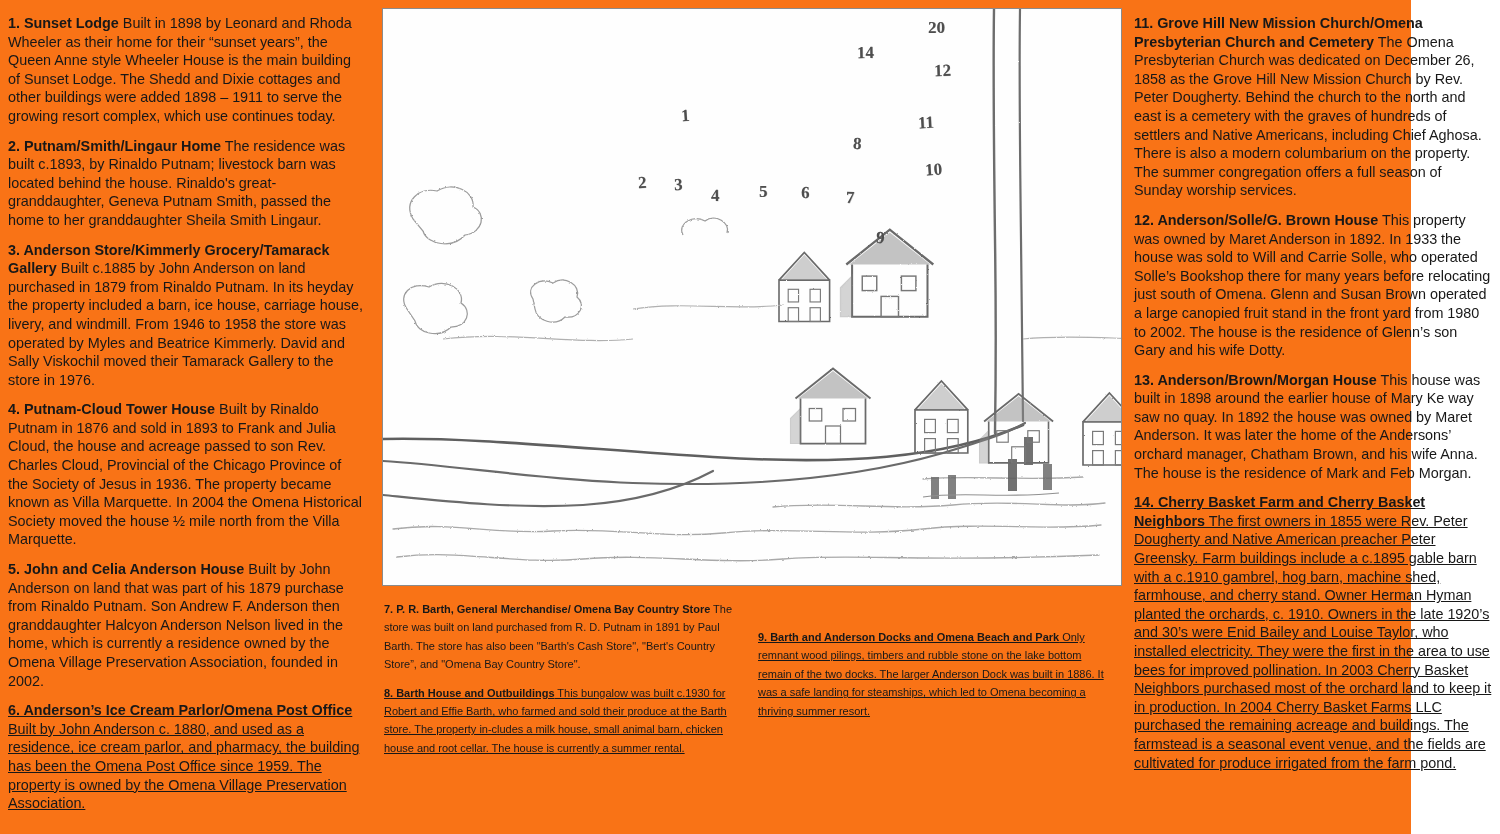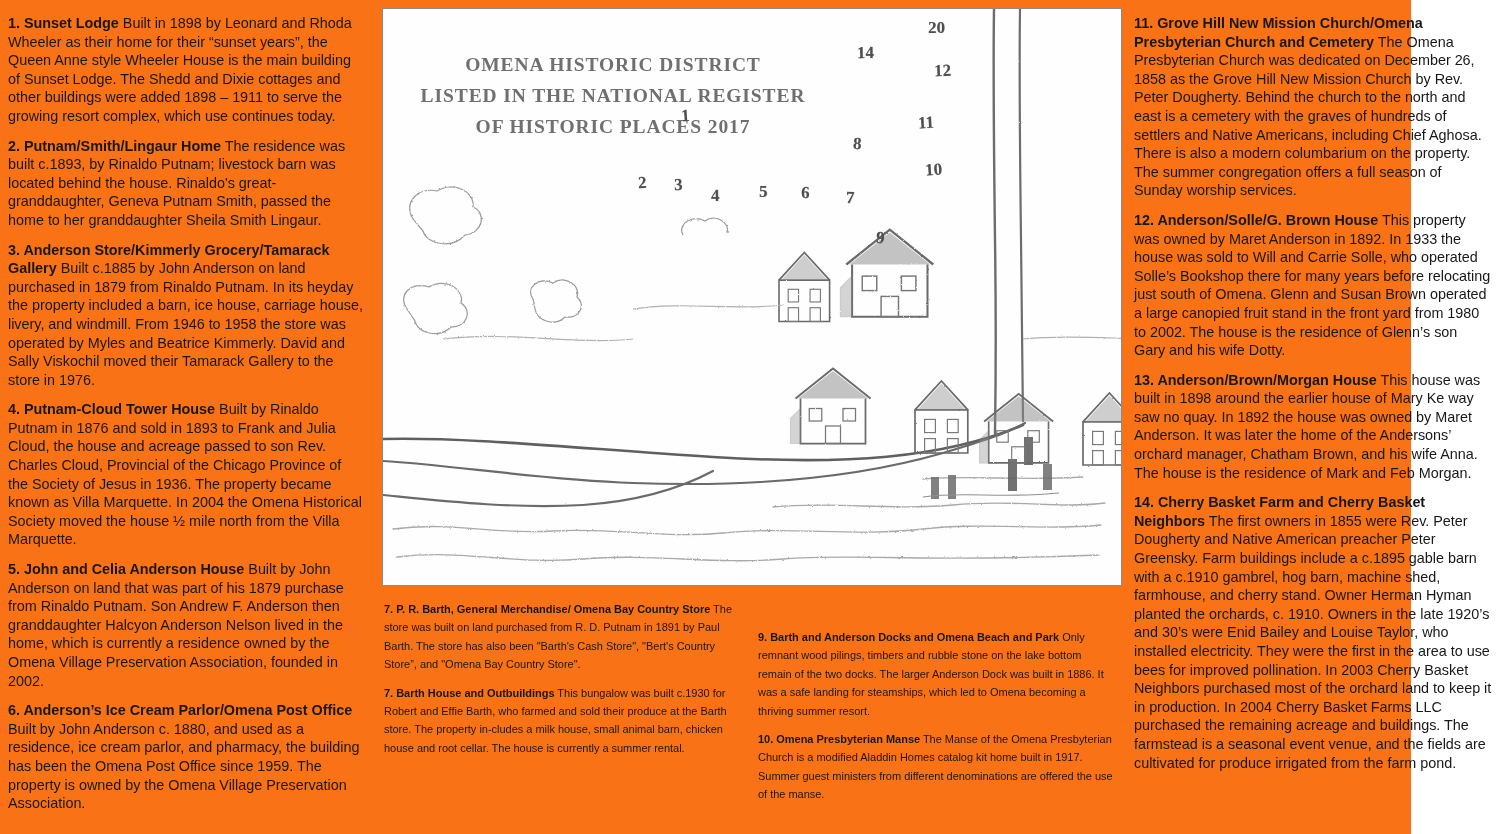--- a/index.html
+++ b/index.html
@@ -20,21 +20,21 @@
   
   .entry {
     font-size: 14.4px;
     line-height: 18.6px;
     text-align: left;
     margin: 0 0 11px 0;
     color: #181818;
     letter-spacing: -0.02px;
   }
   .entry .hd { font-weight: bold; }
-  .entry:last-child { margin-bottom: 0; }
+  .entry:last-child { margin-bottom: 0; text-decoration: underline; }
 
   
   #left-col {
     position: absolute;
     left: 8px; top: 14px;
     width: 355px;
     height: 812px;
   }
 
   
@@ -240,25 +240,20 @@
         <path d="M12,76 L12,86 M26,76 L26,86 M40,76 L40,86 M54,76 L54,86 M68,76 L68,86" stroke="#8a8a8a" stroke-width="1"></path>
       </g>
 
       <g filter="url(#rough2)" fill="none" stroke="#b0b0b0" stroke-width="1.2">
         <path d="M60,330 C130,322 190,336 250,330"></path>
         <path d="M250,300 C300,292 350,302 400,296"></path>
         <path d="M640,330 C700,324 760,334 820,328"></path>
       </g>
     </svg>
 
-    <div id="map-title">
-      <div>OMENA HISTORIC DISTRICT</div>
-      <div>LISTED IN THE NATIONAL REGISTER</div>
-      <div>OF HISTORIC PLACES 2017</div>
-    </div>
 
     <div id="map-markers">
         <div style="position: absolute; left: 297.5px; top: 97.5px; font-family: &quot;Liberation Serif&quot;, serif; font-weight: bold; font-size: 17px; line-height: 17px; color: rgb(78, 78, 78); transform: rotate(-4deg); text-shadow: rgba(120, 120, 120, 0.45) 0.4px 0.3px 0px; white-space: nowrap;">1</div>
         <div style="position: absolute; left: 255px; top: 165px; font-family: &quot;Liberation Serif&quot;, serif; font-weight: bold; font-size: 17px; line-height: 17px; color: rgb(78, 78, 78); transform: rotate(-3deg); text-shadow: rgba(120, 120, 120, 0.45) 0.4px 0.3px 0px; white-space: nowrap;">2</div>
         <div style="position: absolute; left: 291px; top: 166.5px; font-family: &quot;Liberation Serif&quot;, serif; font-weight: bold; font-size: 17px; line-height: 17px; color: rgb(78, 78, 78); transform: rotate(-2deg); text-shadow: rgba(120, 120, 120, 0.45) 0.4px 0.3px 0px; white-space: nowrap;">3</div>
         <div style="position: absolute; left: 327.5px; top: 177.5px; font-family: &quot;Liberation Serif&quot;, serif; font-weight: bold; font-size: 17px; line-height: 17px; color: rgb(78, 78, 78); transform: rotate(-1deg); text-shadow: rgba(120, 120, 120, 0.45) 0.4px 0.3px 0px; white-space: nowrap;">4</div>
         <div style="position: absolute; left: 376px; top: 174px; font-family: &quot;Liberation Serif&quot;, serif; font-weight: bold; font-size: 17px; line-height: 17px; color: rgb(78, 78, 78); transform: rotate(0deg); text-shadow: rgba(120, 120, 120, 0.45) 0.4px 0.3px 0px; white-space: nowrap;">5</div>
         <div style="position: absolute; left: 417.5px; top: 175px; font-family: &quot;Liberation Serif&quot;, serif; font-weight: bold; font-size: 17px; line-height: 17px; color: rgb(78, 78, 78); transform: rotate(1deg); text-shadow: rgba(120, 120, 120, 0.45) 0.4px 0.3px 0px; white-space: nowrap;">6</div>
         <div style="position: absolute; left: 462.5px; top: 180px; font-family: &quot;Liberation Serif&quot;, serif; font-weight: bold; font-size: 17px; line-height: 17px; color: rgb(78, 78, 78); transform: rotate(2deg); text-shadow: rgba(120, 120, 120, 0.45) 0.4px 0.3px 0px; white-space: nowrap;">7</div>
         <div style="position: absolute; left: 470px; top: 126px; font-family: &quot;Liberation Serif&quot;, serif; font-weight: bold; font-size: 17px; line-height: 17px; color: rgb(78, 78, 78); transform: rotate(3deg); text-shadow: rgba(120, 120, 120, 0.45) 0.4px 0.3px 0px; white-space: nowrap;">8</div>
@@ -266,25 +261,24 @@
         <div style="position: absolute; left: 542px; top: 151.5px; font-family: &quot;Liberation Serif&quot;, serif; font-weight: bold; font-size: 17px; line-height: 17px; color: rgb(78, 78, 78); transform: rotate(-4deg); text-shadow: rgba(120, 120, 120, 0.45) 0.4px 0.3px 0px; white-space: nowrap;">10</div>
         <div style="position: absolute; left: 534.5px; top: 105px; font-family: &quot;Liberation Serif&quot;, serif; font-weight: bold; font-size: 17px; line-height: 17px; color: rgb(78, 78, 78); transform: rotate(-3deg); text-shadow: rgba(120, 120, 120, 0.45) 0.4px 0.3px 0px; white-space: nowrap;">11</div>
         <div style="position: absolute; left: 551px; top: 52.5px; font-family: &quot;Liberation Serif&quot;, serif; font-weight: bold; font-size: 17px; line-height: 17px; color: rgb(78, 78, 78); transform: rotate(-2deg); text-shadow: rgba(120, 120, 120, 0.45) 0.4px 0.3px 0px; white-space: nowrap;">12</div>
         <div style="position: absolute; left: 474px; top: 34.5px; font-family: &quot;Liberation Serif&quot;, serif; font-weight: bold; font-size: 17px; line-height: 17px; color: rgb(78, 78, 78); transform: rotate(-1deg); text-shadow: rgba(120, 120, 120, 0.45) 0.4px 0.3px 0px; white-space: nowrap;">14</div>
         <div style="position: absolute; left: 545px; top: 10px; font-family: &quot;Liberation Serif&quot;, serif; font-weight: bold; font-size: 17px; line-height: 17px; color: rgb(78, 78, 78); transform: rotate(0deg); text-shadow: rgba(120, 120, 120, 0.45) 0.4px 0.3px 0px; white-space: nowrap;">20</div>
       </div>
   </div>
 
   <div id="bottom-left">
       <p class="entry"><span class="hd">7. P. R. Barth, General Merchandise/ Omena Bay Country Store</span><span> The store was built on land purchased from R. D. Putnam in 1891 by Paul Barth.  The store has also been "Barth's Cash Store", "Bert's Country Store”, and "Omena Bay Country Store".</span></p>
-      <p class="entry"><span class="hd">7. Barth House and Outbuildings</span><span> This bungalow was built c.1930 for Robert and Effie Barth, who farmed and sold their produce at the Barth store. The property in-cludes a milk house, small animal barn, chicken house and root cellar. The house is currently a summer rental.</span></p>
+      <p class="entry"><span class="hd">8. Barth House and Outbuildings</span><span> This bungalow was built c.1930 for Robert and Effie Barth, who farmed and sold their produce at the Barth store. The property in-cludes a milk house, small animal barn, chicken house and root cellar. The house is currently a summer rental.</span></p>
     </div>
   <div id="bottom-right">
       <p class="entry"><span class="hd">9. Barth and Anderson Docks and Omena Beach and Park</span><span> Only remnant wood pilings, timbers and rubble stone on the lake bottom remain of the two docks. The larger Anderson Dock was built in 1886. It was a safe landing for steamships, which led to Omena becoming a thriving summer resort.</span></p>
-      <p class="entry"><span class="hd">10. Omena Presbyterian Manse</span><span> The Manse of the Omena Presbyterian Church is a modified Aladdin Homes catalog kit home built in 1917.  Summer guest ministers from different denominations are offered the use of the manse.</span></p>
     </div>
 
   <div id="right-col">
       <p class="entry"><span class="hd">11. Grove Hill New Mission Church/Omena Presbyterian Church and Cemetery</span><span> The Omena Presbyterian Church was dedicated on December 26, 1858 as the Grove Hill New Mission Church by Rev. Peter Dougherty.  Behind the church to the north and east is a cemetery with the graves of hundreds of settlers and Native Americans, including Chief Aghosa. There is also a modern columbarium on the property. The summer congregation offers a full season of Sunday worship services.</span></p>
       <p class="entry"><span class="hd">12. Anderson/Solle/G. Brown House</span><span> This property was owned by Maret Anderson in 1892. In 1933 the house was sold to Will and Carrie Solle, who operated Solle’s Bookshop there for many years before relocating just south of Omena.  Glenn and Susan Brown operated a large canopied fruit stand in the front yard from 1980 to 2002. The house is the residence of Glenn’s son Gary and his wife Dotty.</span></p>
       <p class="entry"><span class="hd">13. Anderson/Brown/Morgan House</span><span> This house was built in 1898 around the earlier house of Mary Ke way saw no quay. In 1892 the house was owned by Maret Anderson. It was later the home of the Andersons’ orchard manager, Chatham Brown, and his wife Anna. The house is the residence of Mark and Feb Morgan.</span></p>
       <p class="entry"><span class="hd">14. Cherry Basket Farm and Cherry Basket Neighbors</span><span> The first owners in 1855 were Rev. Peter Dougherty and Native American preacher Peter Greensky.  Farm buildings include a c.1895 gable barn with a c.1910 gambrel, hog barn, machine shed, farmhouse, and cherry stand. Owner Herman Hyman planted the orchards, c. 1910. Owners in the late 1920’s and 30’s were Enid Bailey and Louise Taylor, who installed electricity. They were the first in the area to use bees for improved pollination. In 2003 Cherry Basket Neighbors purchased most of the orchard land to keep it in production. In 2004 Cherry Basket Farms LLC purchased the remaining acreage and buildings. The farmstead is a seasonal event venue, and the fields are cultivated for produce irrigated from the farm pond.</span></p>
     </div>
 
 </div>

